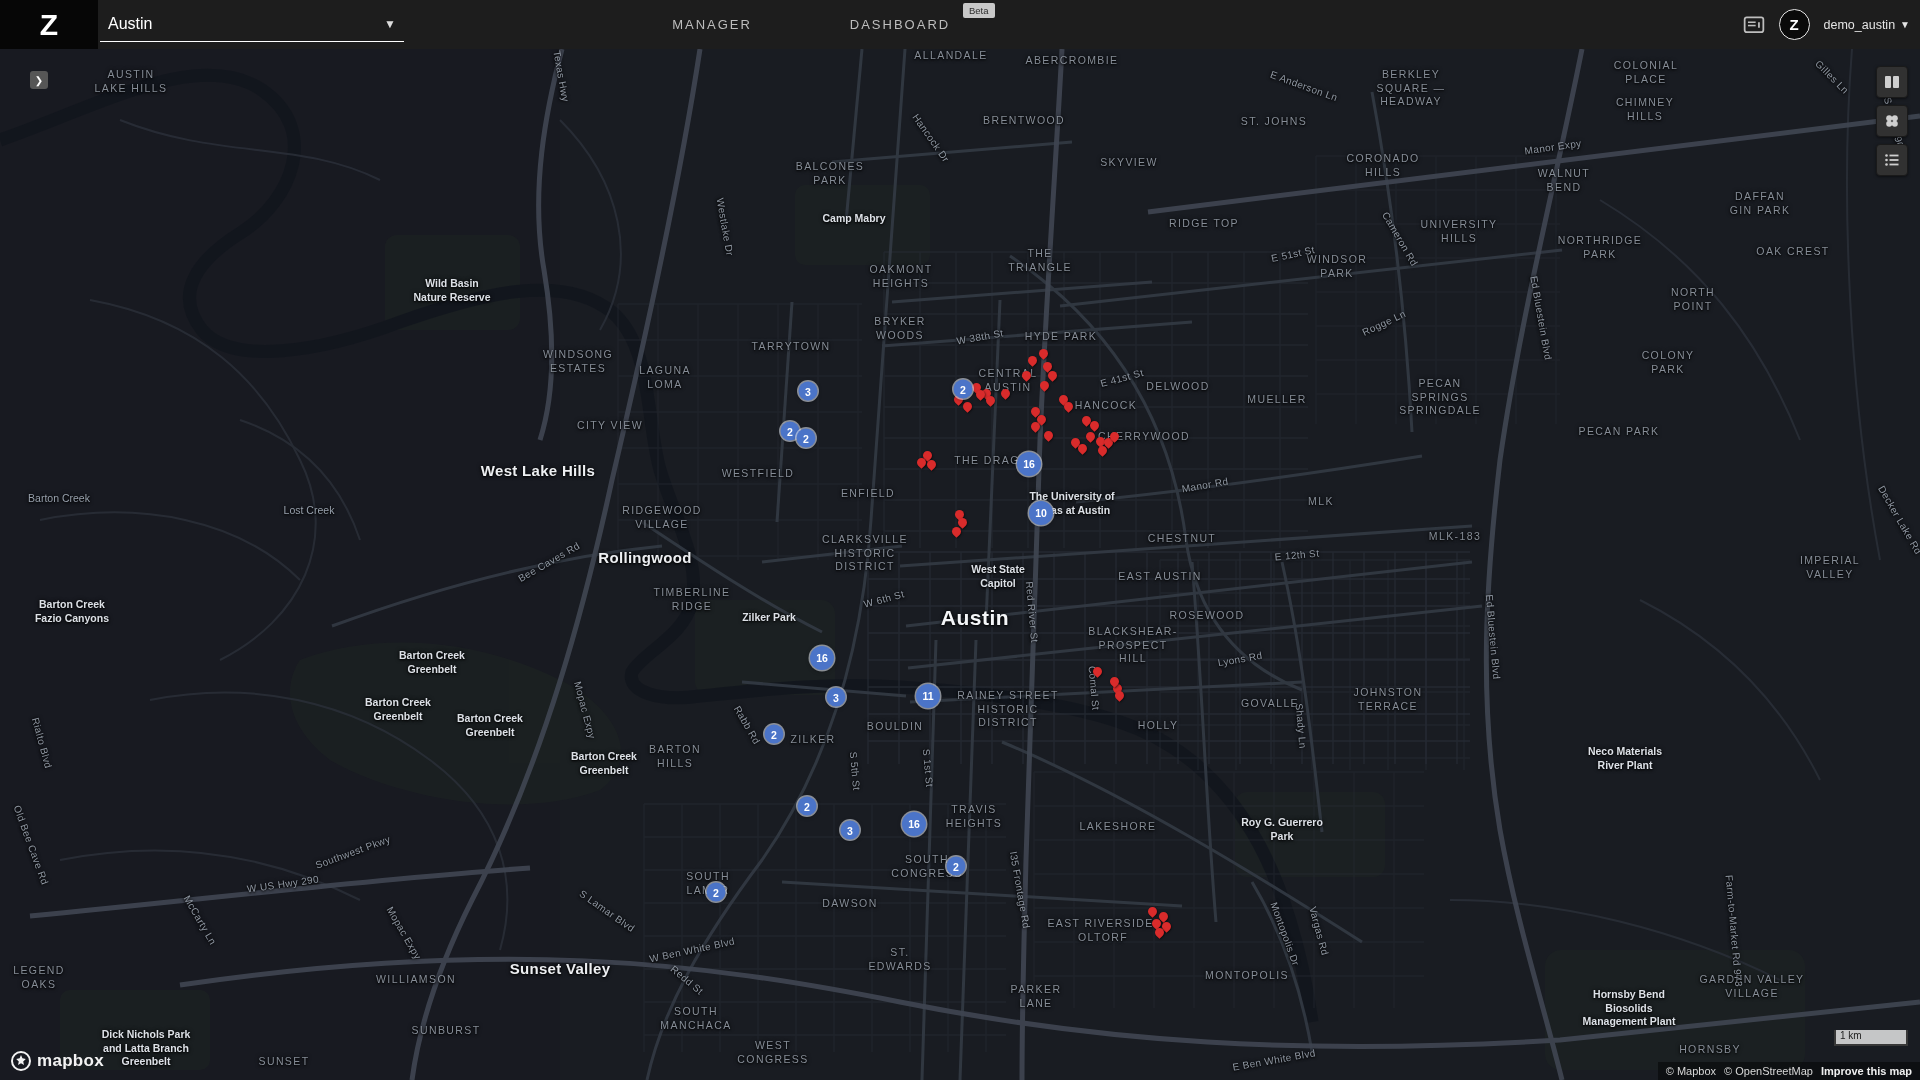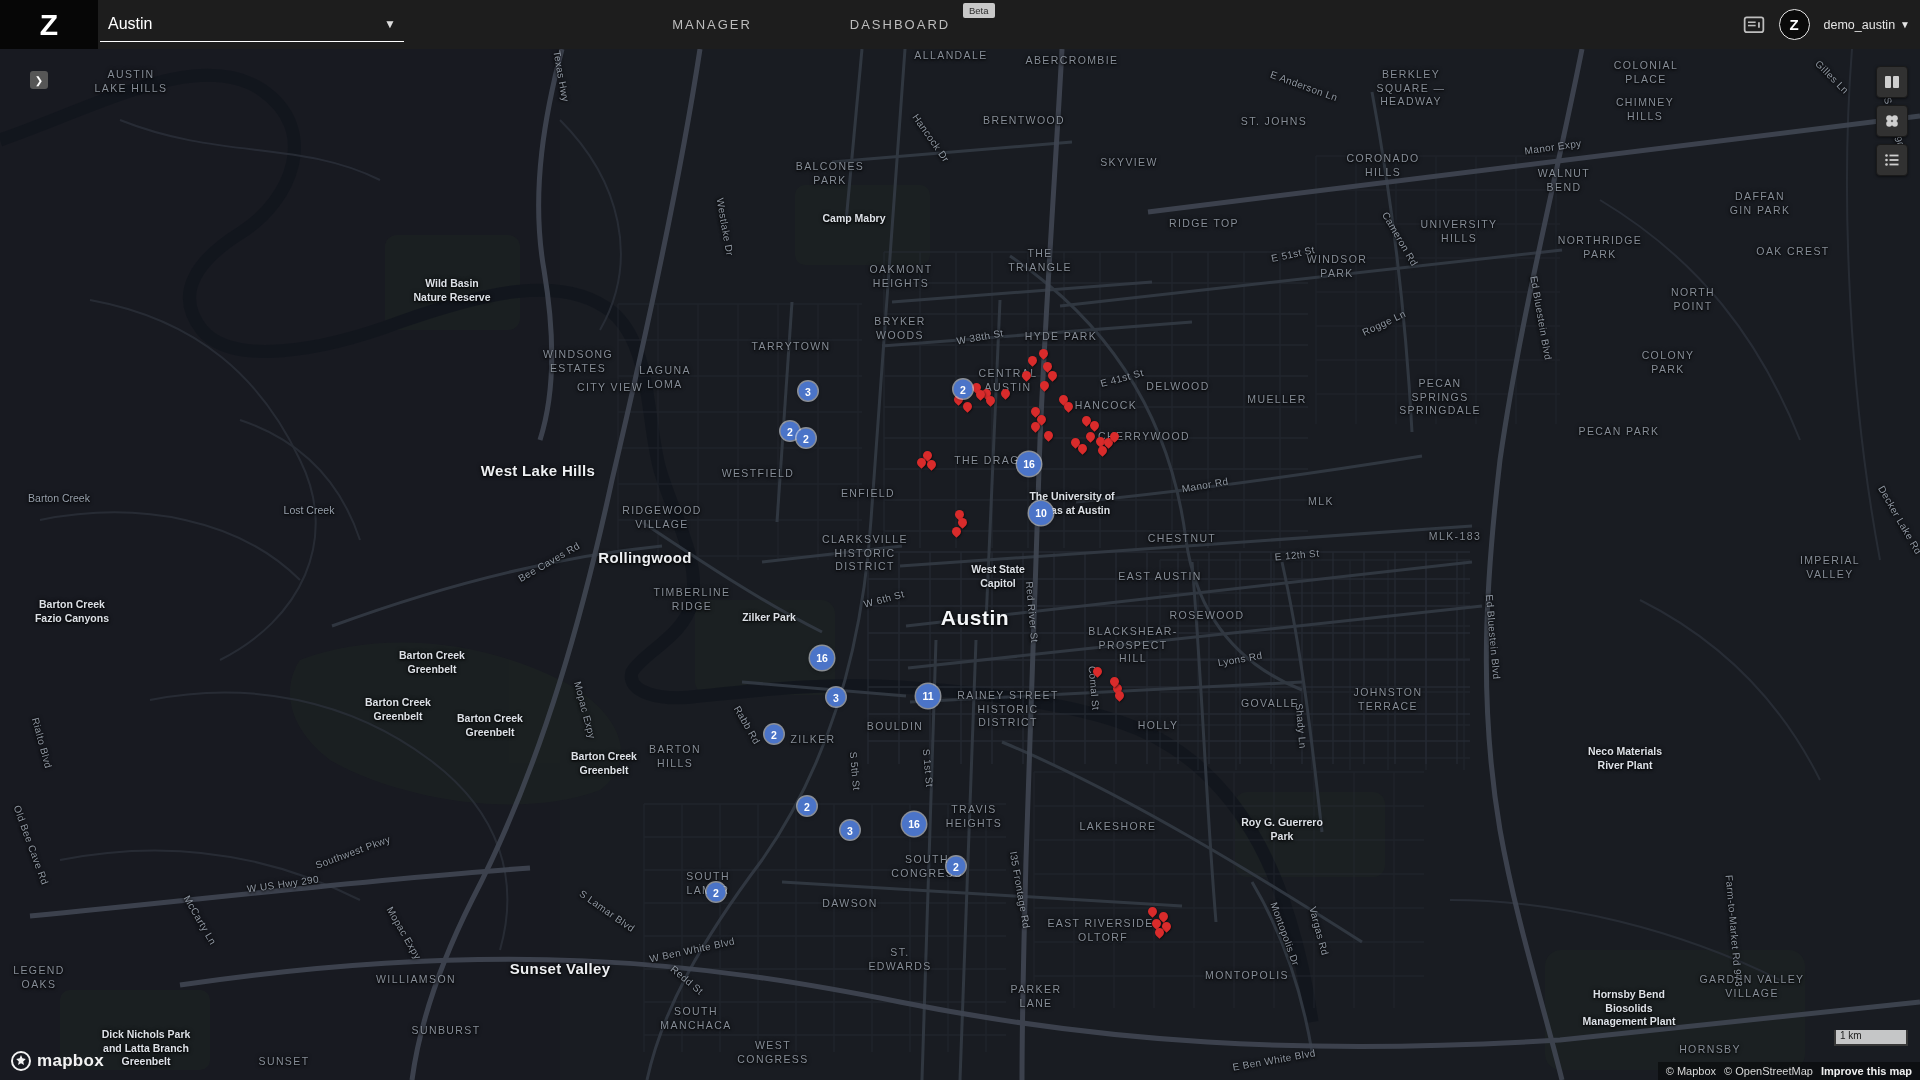--- a/index.html
+++ b/index.html
@@ -330,21 +330,21 @@
         <div class="map-label lbl-hood" style="left: 1040px; top: 261px;">THE
 TRIANGLE</div>
         <div class="map-label lbl-hood" style="left: 1061px; top: 337px;">HYDE PARK</div>
         <div class="map-label lbl-hood" style="left: 900px; top: 329px;">BRYKER
 WOODS</div>
         <div class="map-label lbl-hood" style="left: 791px; top: 347px;">TARRYTOWN</div>
         <div class="map-label lbl-hood" style="left: 546px; top: 362px; margin-left: 32px;">WINDSONG
 ESTATES</div>
         <div class="map-label lbl-hood" style="left: 665px; top: 378px;">LAGUNA
 LOMA</div>
-        <div class="map-label lbl-hood" style="left: 610px; top: 388px;">CITY VIEW</div>
+        <div class="map-label lbl-hood" style="left: 610px; top: 426px;">CITY VIEW</div>
         <div class="map-label lbl-hood" style="left: 1008px; top: 381px;">CENTRAL
 AUSTIN</div>
         <div class="map-label lbl-hood" style="left: 1106px; top: 406px;">HANCOCK</div>
         <div class="map-label lbl-hood" style="left: 1178px; top: 387px;">DELWOOD</div>
         <div class="map-label lbl-hood" style="left: 1277px; top: 400px;">MUELLER</div>
         <div class="map-label lbl-hood" style="left: 1144px; top: 437px;">CHERRYWOOD</div>
         <div class="map-label lbl-hood" style="left: 1440px; top: 397px;">PECAN
 SPRINGS
 SPRINGDALE</div>
         <div class="map-label lbl-hood" style="left: 1668px; top: 363px;">COLONY

